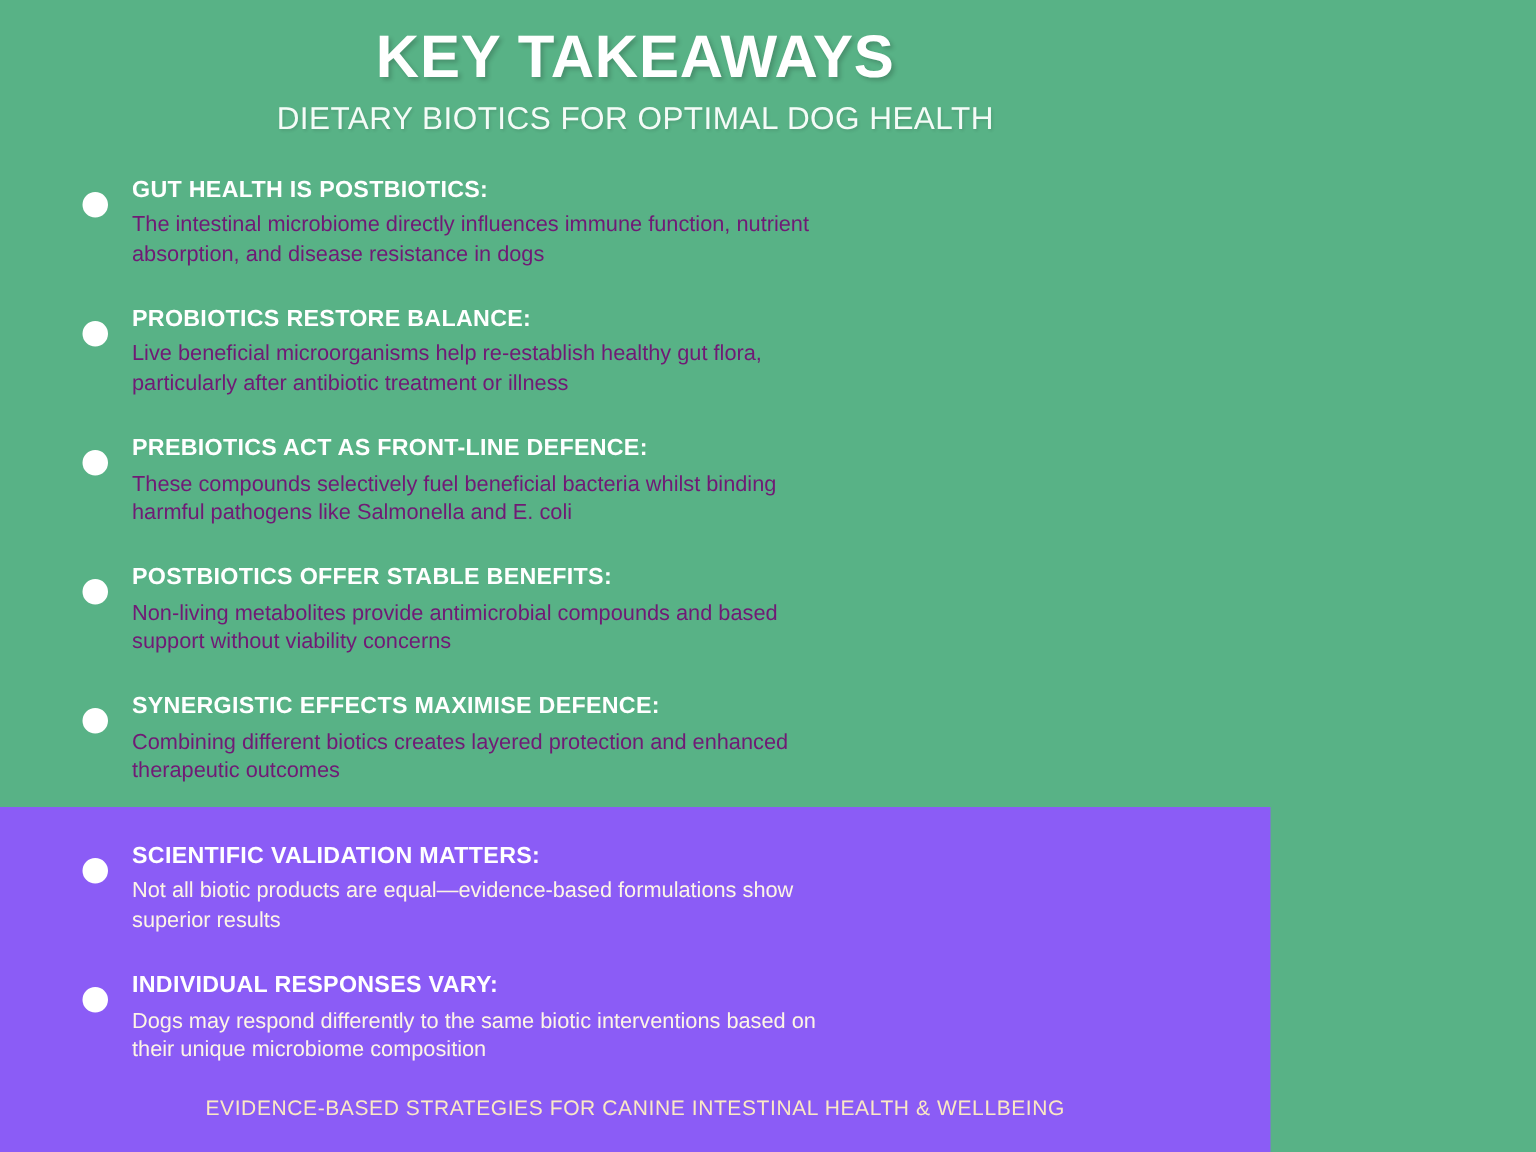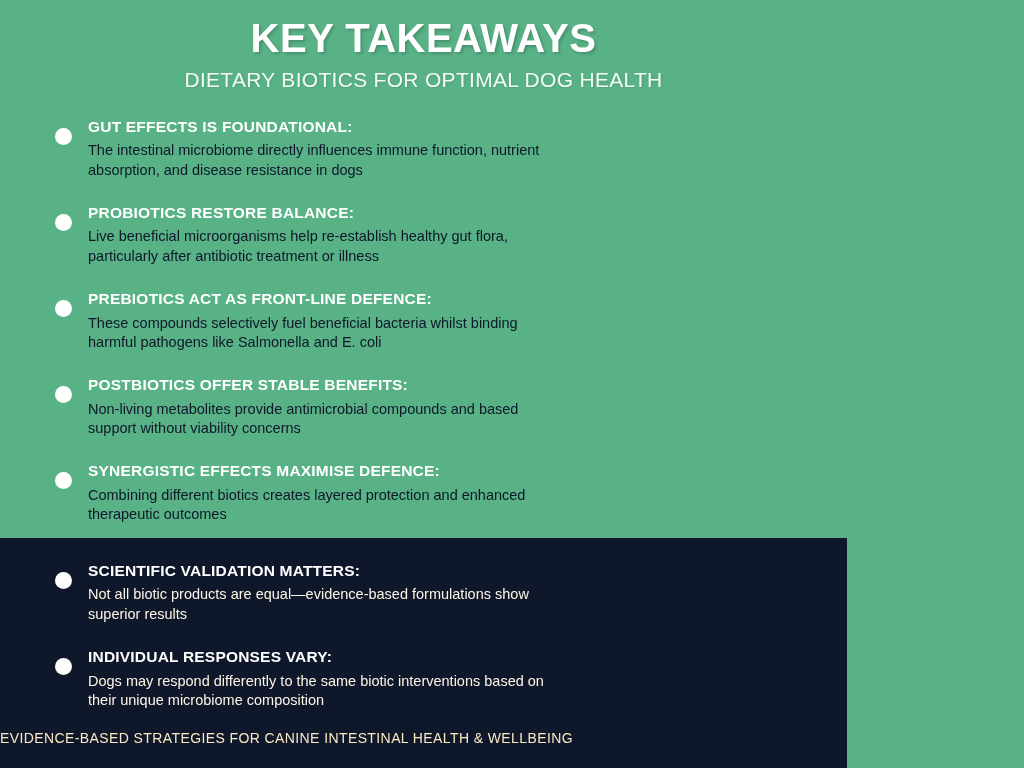--- a/index.html
+++ b/index.html
@@ -15,21 +15,21 @@
     height:768px;
     display:flex;
     flex-direction:column;
   }
   .section-green {
     background:#58b286;
     height:538px;
     position:relative;
   }
   .section-orange {
-    background:#0f172a;
+    background:#8b5cf6;
     height:230px;
     position:relative;
   }
   .header {
     padding-top:16px;
     text-align:center;
   }
   .title {
     font-size:40px;
     font-weight:bold;
@@ -73,31 +73,32 @@
   .p-head {
     font-size:15.5px;
     font-weight:bold;
     color:#ffffff;
     letter-spacing:0.2px;
     line-height:1.45;
   }
   .p-body {
     font-size:14.5px;
     font-weight:normal;
-    color:#0f172a;
+    color:#701a75;
     line-height:1.33;
     margin-top:3px;
     max-width:470px;
   }
   .section-orange .p-body { color:#fdf5e6; max-width:470px; }
   .footer {
     position:absolute;
     left:0;
     right:0;
     bottom:22px;
+    text-align:center;
     font-size:14px;
     color:#fbe8c4;
     letter-spacing:0.4px;
   }
 </style>
 </head>
 <body>
 
 <div class="slide">
 
@@ -105,21 +106,21 @@
 
     <div class="header">
       <div class="title">KEY TAKEAWAYS</div>
       <div class="subtitle">DIETARY BIOTICS FOR OPTIMAL DOG HEALTH</div>
     </div>
 
     <div class="points">
 
       <div class="point">
         <span class="dot"></span>
-        <div class="p-head">GUT EFFECTS IS FOUNDATIONAL:</div>
+        <div class="p-head">GUT HEALTH IS POSTBIOTICS:</div>
         <div class="p-body">The intestinal microbiome directly influences immune function, nutrient absorption, and disease resistance in dogs</div>
       </div>
 
       <div class="point">
         <span class="dot"></span>
         <div class="p-head">PROBIOTICS RESTORE BALANCE:</div>
         <div class="p-body">Live beneficial microorganisms help re-establish healthy gut flora, particularly after antibiotic treatment or illness</div>
       </div>
 
       <div class="point">

